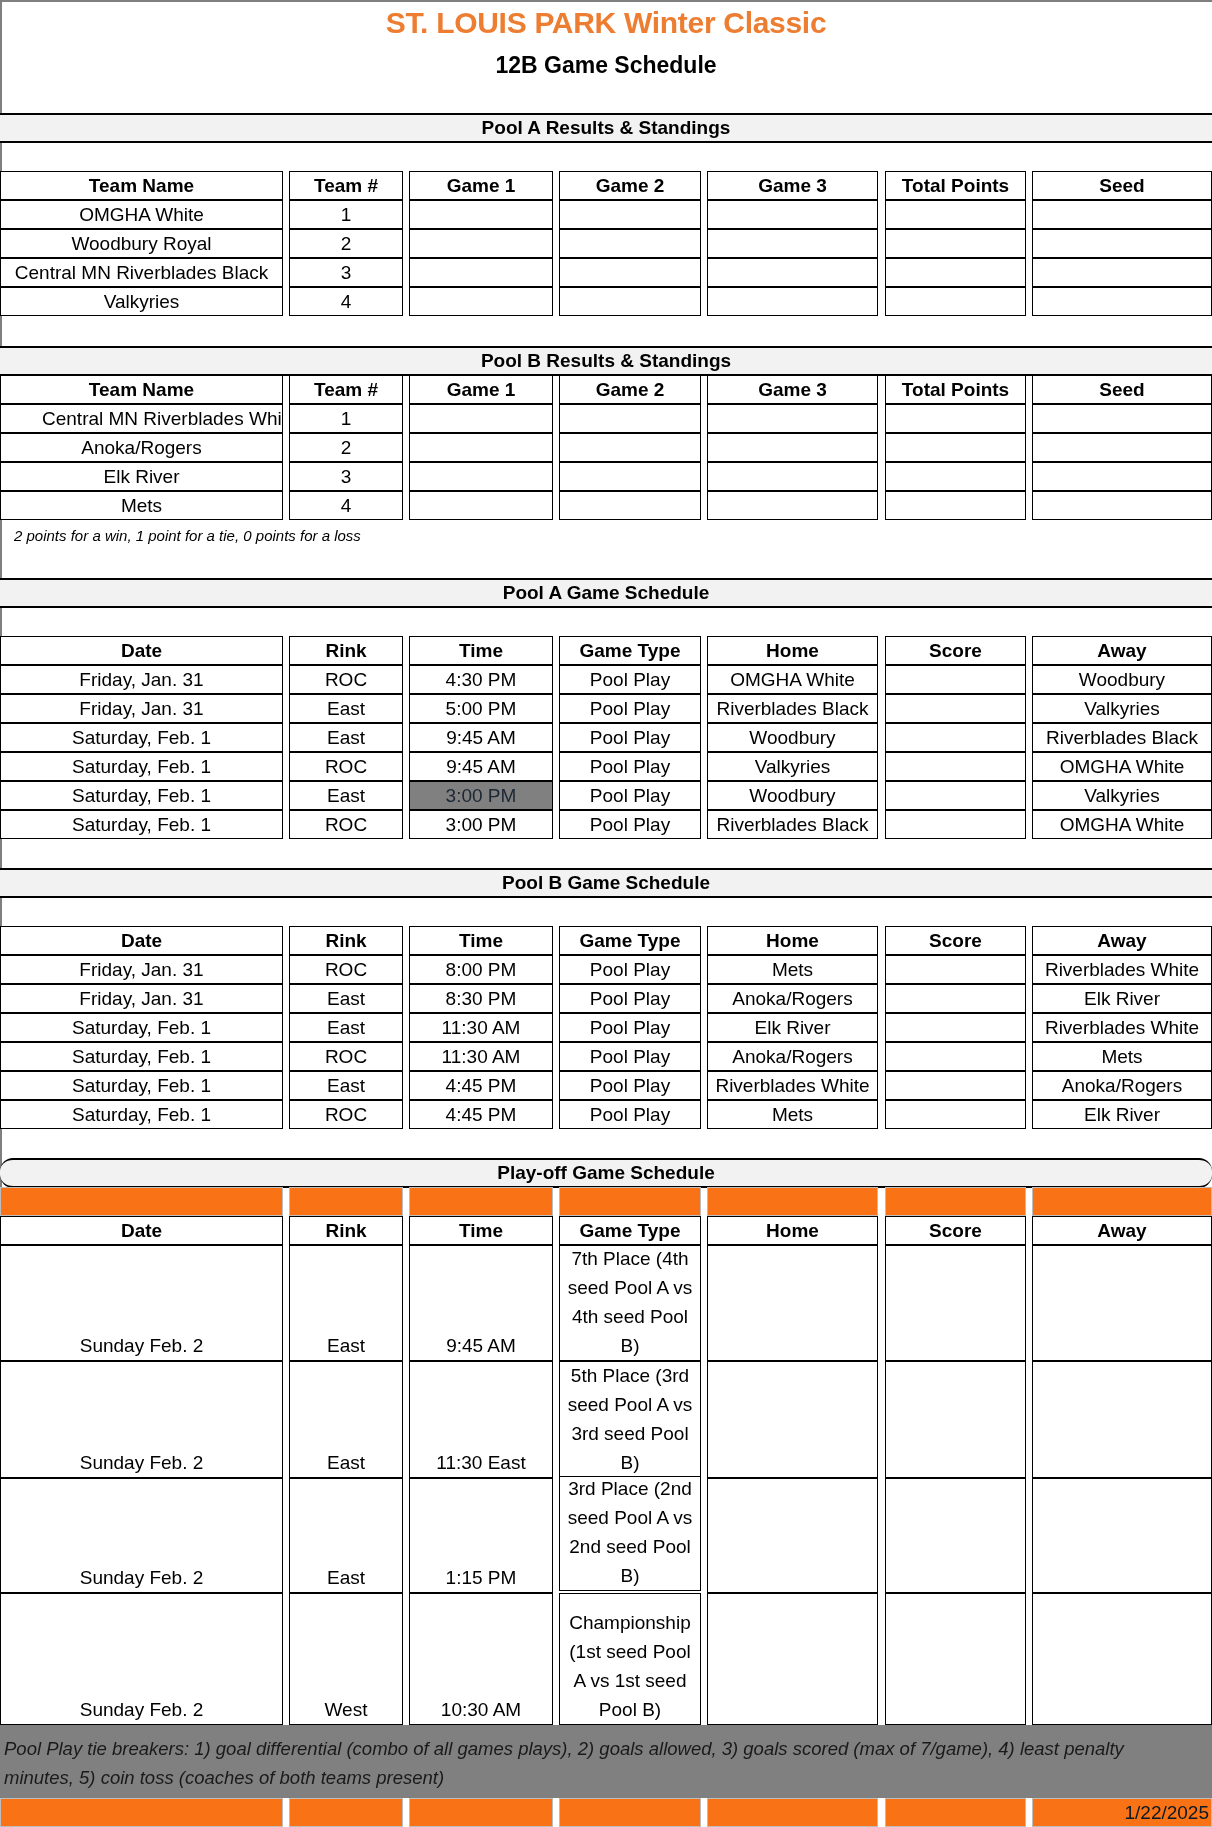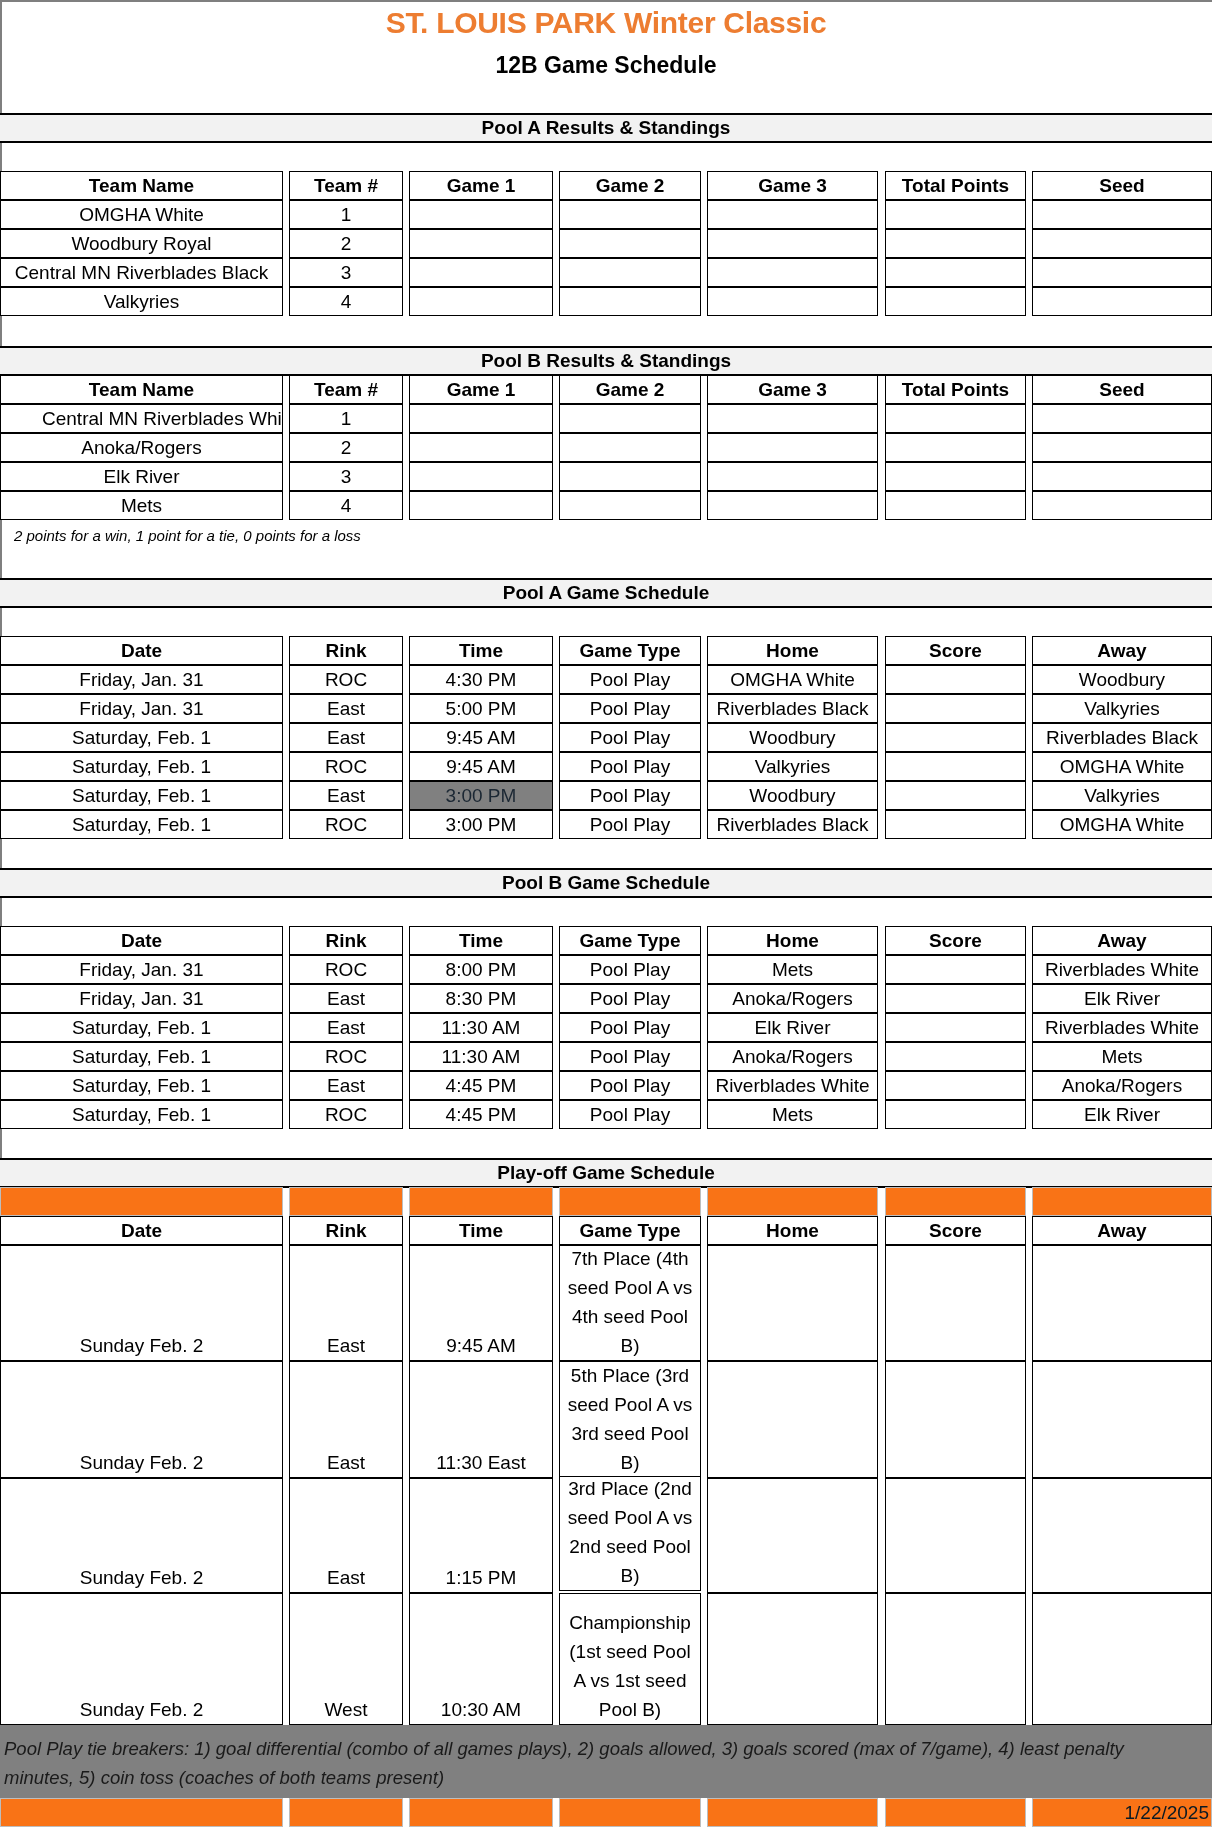--- a/index.html
+++ b/index.html
@@ -31,21 +31,21 @@
 <div class="abs frame-top"></div>
 <div class="abs frame-left"></div>
 
 <div class="abs title">ST. LOUIS PARK Winter Classic</div>
 <div class="abs subtitle">12B Game Schedule</div>
 
 <div class="abs section-bar" style="top:113px;">Pool A Results &amp; Standings</div>
 <div class="abs section-bar" style="top:346px;">Pool B Results &amp; Standings</div>
 <div class="abs section-bar" style="top:578px;">Pool A Game Schedule</div>
 <div class="abs section-bar" style="top:868px;">Pool B Game Schedule</div>
-<div class="abs section-bar" style="top:1158px;">Play-off Game Schedule</div>
+<div class="abs section-bar" style="top:1158px;border-radius:13px;">Play-off Game Schedule</div>
 
 <div class="abs note" style="top:527px;">2 points for a win, 1 point for a tie, 0 points for a loss</div>
 
 <div id="grid">
     <div class="abs cell hdr l" style="left: 0px; top: 171px; width: 283px; height: 29px;">Team Name</div>
     <div class="abs cell hdr c" style="left: 289px; top: 171px; width: 114px; height: 29px;">Team #</div>
     <div class="abs cell hdr c" style="left: 409px; top: 171px; width: 144px; height: 29px;">Game 1</div>
     <div class="abs cell hdr c" style="left: 559px; top: 171px; width: 142px; height: 29px;">Game 2</div>
     <div class="abs cell hdr c" style="left: 707px; top: 171px; width: 171px; height: 29px;">Game 3</div>
     <div class="abs cell hdr c" style="left: 885px; top: 171px; width: 141px; height: 29px;">Total Points</div>

